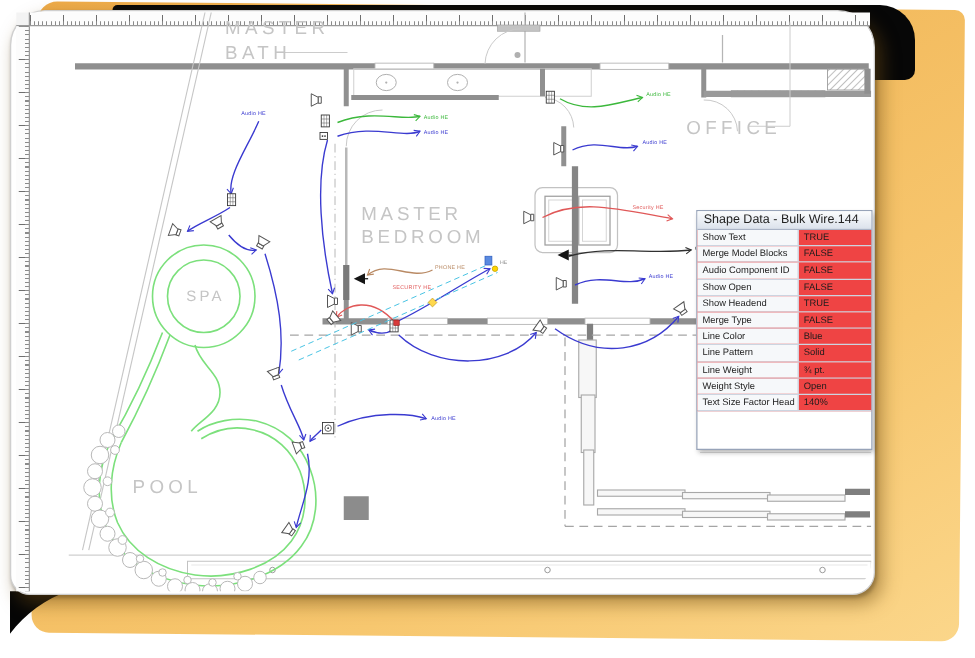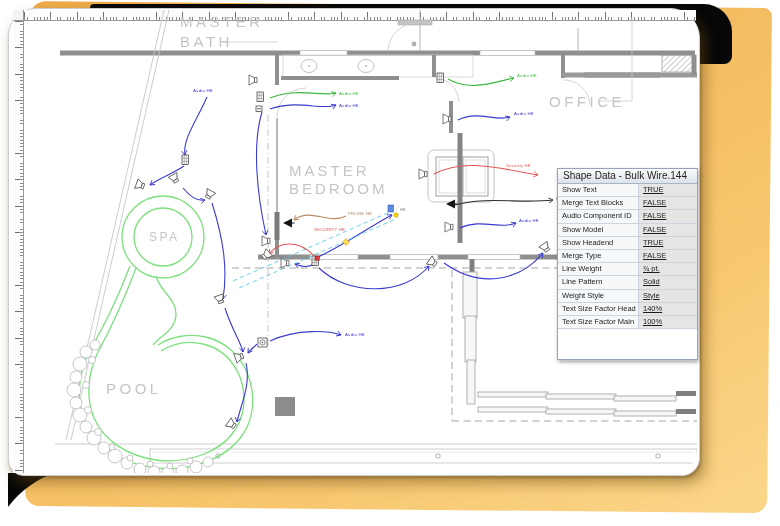--- a/index.html
+++ b/index.html
@@ -26,24 +26,24 @@
        background:repeating-linear-gradient(180deg,#8a8a8a 0 .8px,transparent .8px 3.3px) right top/3.5px 100% no-repeat,
                   repeating-linear-gradient(180deg,#6e6e6e 0 .9px,transparent .9px 26.4px) right top/8px 100% no-repeat,
                   #fcfcfc;
        border-right:1px solid #9a9a9a;}
   #plan{position:absolute;left:0;top:0;width:780px;height:526px;}
   .shape-panel{position:absolute;left:557px;top:168px;width:139px;height:190px;background:#ffffff;
        border:1px solid #97a3b8;box-shadow:1px 2px 4px rgba(0,0,0,.3);font-size:7.5px;color:#1c1c1c;}
   .sp-title{height:14px;line-height:14px;padding-left:5px;
        background:linear-gradient(#fbfcfd,#dce2ec);border-bottom:1px solid #a9b3c6;
        font-size:10px;color:#222;}
-  .sp-row{display:flex;height:12.2px;line-height:12.5px;border-bottom:1px solid #ccd4e0;background:#e5e5e5;}
+  .sp-row{display:flex;height:12.2px;line-height:12.5px;border-bottom:1px solid #ccd4e0;background:#ef4444;}
   .sp-label{width:76px;padding-left:4px;border-right:1px solid #ccd4e0;background:#f6f8fa;
        white-space:nowrap;overflow:hidden;}
-  .sp-value{flex:1;padding-left:4px;white-space:nowrap;overflow:hidden;text-decoration:underline;}
+  .sp-value{flex:1;padding-left:4px;white-space:nowrap;overflow:hidden;}
 </style>
 </head>
 <body>
 
 <div class="canvas">
   <div class="orange-card"></div>
   <div class="black-top"></div>
   <svg class="black-curl" viewBox="0 0 52 36">
     <path d="M0,1 H46 C29,7 12,19 0,35 Z" fill="#060606"></path>
   </svg>
@@ -426,54 +426,54 @@
   </svg>
 
   <div class="shape-panel">
     <div class="sp-title">Shape Data - Bulk Wire.144</div>
     <div id="sp-rows">
         <div class="sp-row">
           <div class="sp-label">Show Text</div>
           <div class="sp-value">TRUE</div>
         </div>
         <div class="sp-row">
-          <div class="sp-label">Merge Text Blocks</div>
+          <div class="sp-label">Merge Model Blocks</div>
           <div class="sp-value">FALSE</div>
         </div>
         <div class="sp-row">
           <div class="sp-label">Audio Component ID</div>
           <div class="sp-value">FALSE</div>
         </div>
         <div class="sp-row">
-          <div class="sp-label">Show Model</div>
+          <div class="sp-label">Show Open</div>
           <div class="sp-value">FALSE</div>
         </div>
         <div class="sp-row">
           <div class="sp-label">Show Headend</div>
           <div class="sp-value">TRUE</div>
         </div>
         <div class="sp-row">
           <div class="sp-label">Merge Type</div>
           <div class="sp-value">FALSE</div>
         </div>
         <div class="sp-row">
+          <div class="sp-label">Line Color</div>
+          <div class="sp-value">Blue</div>
+        </div>
+        <div class="sp-row">
+          <div class="sp-label">Line Pattern</div>
+          <div class="sp-value">Solid</div>
+        </div>
+        <div class="sp-row">
           <div class="sp-label">Line Weight</div>
           <div class="sp-value">¾ pt.</div>
         </div>
         <div class="sp-row">
-          <div class="sp-label">Line Pattern</div>
-          <div class="sp-value">Solid</div>
-        </div>
-        <div class="sp-row">
           <div class="sp-label">Weight Style</div>
-          <div class="sp-value">Style</div>
+          <div class="sp-value">Open</div>
         </div>
         <div class="sp-row">
           <div class="sp-label">Text Size Factor Head End</div>
           <div class="sp-value">140%</div>
-        </div>
-        <div class="sp-row">
-          <div class="sp-label">Text Size Factor Main</div>
-          <div class="sp-value">100%</div>
         </div>
       </div>
   </div>
 </div>
 
 </body></html>

